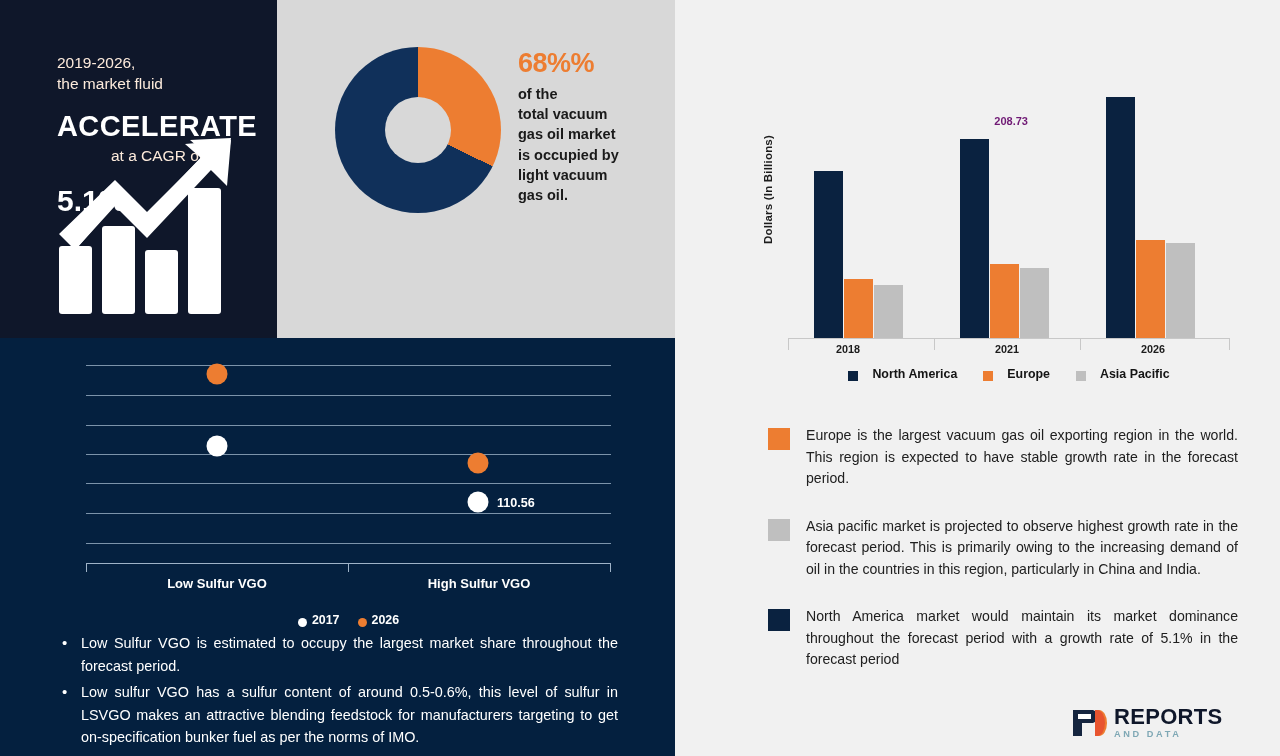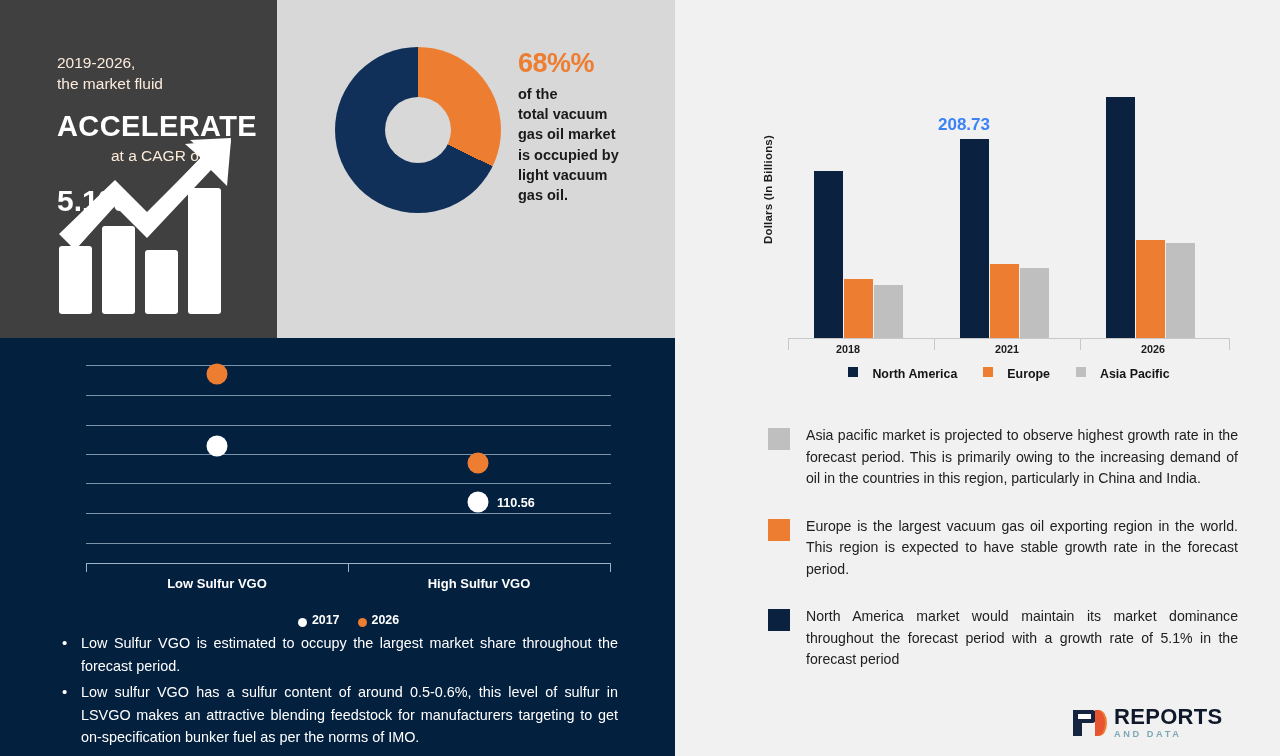--- a/index.html
+++ b/index.html
@@ -6,21 +6,21 @@
   html, body {
     width: 1280px; height: 756px;
     font-family: "Liberation Sans", sans-serif;
     background: #ffffff; overflow: hidden;
   }
   #page { position: relative; width: 1280px; height: 756px; }
 
   
   .panel-orange {
     position: absolute; left: 0; top: 0; width: 277px; height: 438px;
-    background: #404040;
+    background: #0f172a;
   }
   .panel-gray {
     position: absolute; left: 277px; top: 0; width: 398px; height: 338px;
     background: #D8D8D8;
   }
   .panel-navy {
     position: absolute; left: 0; top: 338px; width: 675px; height: 418px;
     background: #04203F;
   }
   .panel-light {
@@ -81,35 +81,35 @@
   .axis-line {
     position: absolute; left: 88px; top: 263px; width: 442px; height: 1px;
     background: #C8C8C8;
   }
   .group { position: absolute; bottom: 0; width: 146px; height: 263px; }
   .bar { position: absolute; bottom: 0; width: 29px; }
   .bar.na { left: 26px; background: #0A2240; }
   .bar.eu { left: 56px; background: #ED7D31; }
   .bar.ap { left: 86px; background: #BFBFBF; }
   .bar-label {
-    position: absolute; width: 90px; text-align: left;
-    font-size: 17px; font-weight: bold; color: #3b82f6;
+    position: absolute; width: 90px; text-align: right;
+    font-size: 11px; font-weight: bold; color: #701a75;
   }
   .tick {
     position: absolute; top: 263px; width: 1px; height: 12px; background: #C8C8C8;
   }
   .cat-label {
     position: absolute; top: 268px; width: 146px; text-align: center;
     font-size: 10.8px; font-weight: bold; color: #1C1C1C;
   }
   .bar-legend {
     position: absolute; left: 88px; top: 292px; width: 442px;
     display: flex; justify-content: center; gap: 26px; align-items: center;
   }
-  .lg-item { display: flex; align-items: flex-start; gap: 14px; }
+  .lg-item { display: flex; align-items: flex-end; gap: 14px; }
   .lg-sw { width: 10px; height: 10px; display: inline-block; }
   .lg-txt { font-size: 12.4px; font-weight: bold; color: #141414; }
 
   
   .notes { position: absolute; left: 768px; top: 425px; width: 470px; }
   .note { display: flex; gap: 16px; margin-bottom: 26px; }
   .note-sw { width: 22px; height: 22px; flex: 0 0 22px; margin-top: 3px; }
   .note-txt {
     font-size: 14.1px; color: #202020; line-height: 21.5px; text-align: justify;
   }
@@ -260,26 +260,26 @@
       </div>
       <div class="lg-item">
         <span class="lg-sw" style="background:#BFBFBF;"></span>
         <span class="lg-txt">Asia Pacific</span>
       </div>
     </div>
   </div>
 
   <div class="notes">
     <div class="note">
+      <span class="note-sw" style="background:#ED7D31;"></span>
+      <span class="note-txt">Europe is the largest vacuum gas oil exporting region in the world.  This region is expected to have stable growth rate in the forecast period.</span>
+    </div>
+    <div class="note">
       <span class="note-sw" style="background:#BFBFBF;"></span>
       <span class="note-txt">Asia pacific market is projected to observe highest growth rate in the forecast period. This is primarily owing to the increasing demand of oil in the countries in this region, particularly in China and India.</span>
-    </div>
-    <div class="note">
-      <span class="note-sw" style="background:#ED7D31;"></span>
-      <span class="note-txt">Europe is the largest vacuum gas oil exporting region in the world.  This region is expected to have stable growth rate in the forecast period.</span>
     </div>
     <div class="note">
       <span class="note-sw" style="background:#0A2240;"></span>
       <span class="note-txt">North America market would maintain its market dominance throughout the forecast period with a growth rate of  5.1% in the forecast period</span>
     </div>
   </div>
 
   <div class="panel-navy"></div>
 
   <div>

